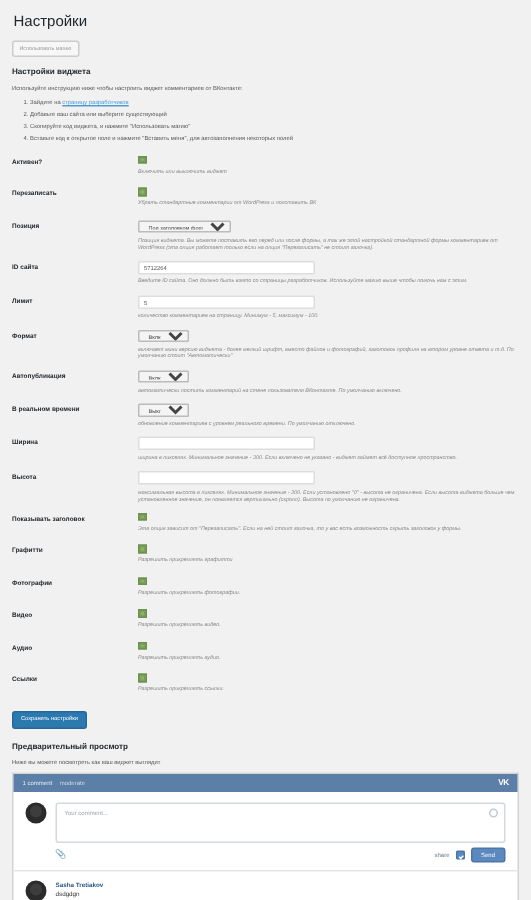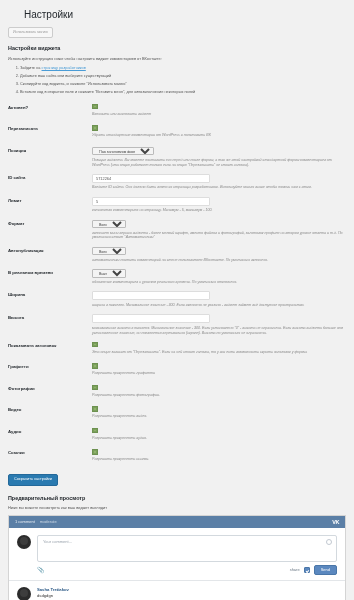--- a/index.html
+++ b/index.html
@@ -16,21 +16,21 @@
     color: #444;
     overflow: hidden;
   }
   .wrap {
     padding: 6px 8px 0 8px;
   }
   .page-title {
     font-size: 10px;
     font-weight: 400;
     color: #23282d;
-    margin: 2px 0 6px 16px;
+    margin: 2px 0 6px 1px;
     line-height: 1.3;
   }
   .btn-secondary {
     display: inline-block;
     background: #f7f7f7;
     border: 1px solid #ccc;
     border-radius: 2px;
     color: #999;
     font-size: 3.6px;
     padding: 2.5px 4px;

